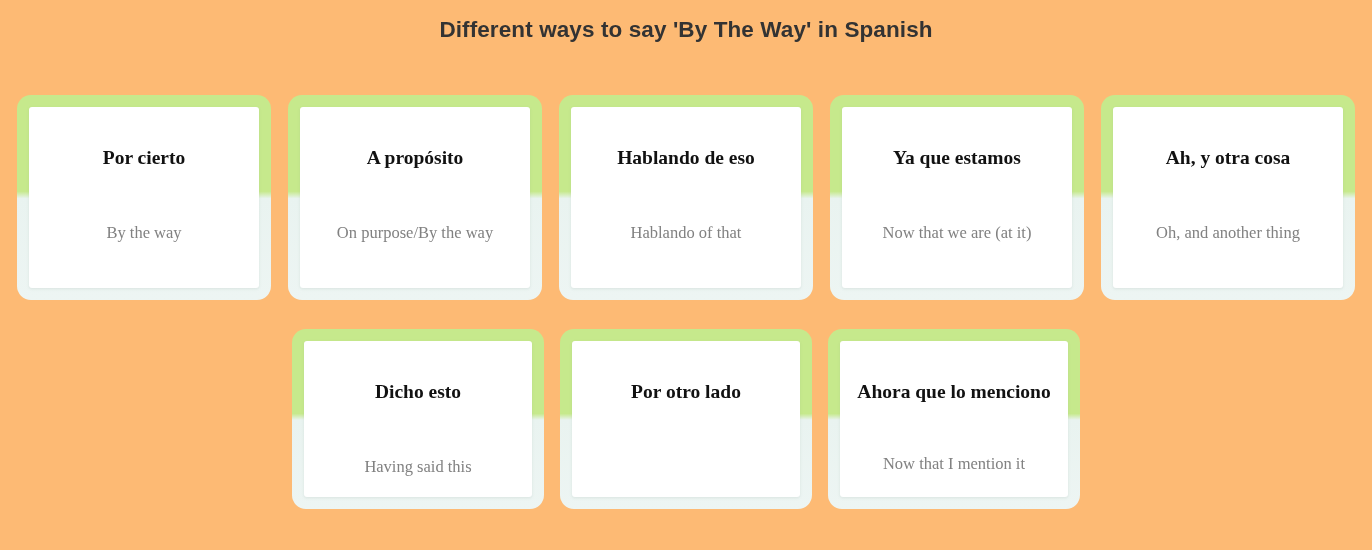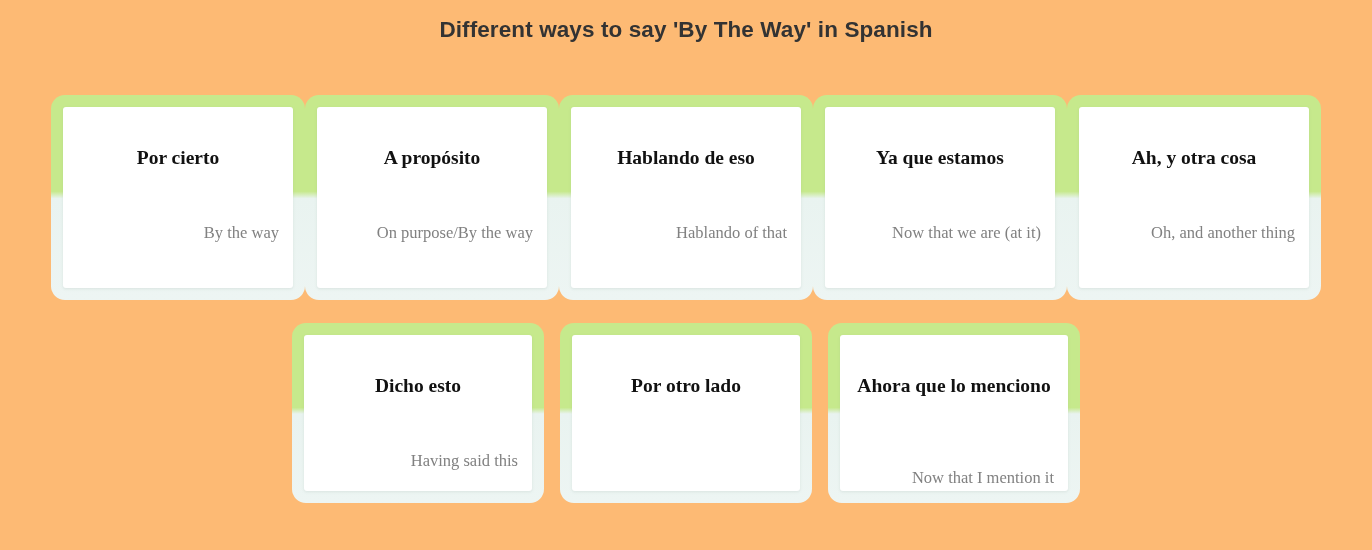--- a/index.html
+++ b/index.html
@@ -51,22 +51,22 @@
   .row {
     display: flex;
     justify-content: center;
     align-items: flex-start;
     width: 1372px;
     box-sizing: border-box;
   }
 
   .row-1 {
     padding: 0 6px;
-    gap: 0;
-    margin-bottom: 23px;
+    gap: 17px;
+    margin-bottom: 29px;
   }
 
   .row-2 {
     padding: 0 16px;
     gap: 16px;
   }
 
   
   .card-shell {
     position: relative;
@@ -114,31 +114,31 @@
     font-size: 19.5px;
     line-height: 25px;
     color: #111111;
   }
 
   .card-sub {
     position: absolute;
     left: 14px;
     right: 14px;
     top: 113px;
-    text-align: right;
+    text-align: center;
     font-family: "Liberation Serif", serif;
     font-weight: normal;
     font-size: 16.5px;
     line-height: 25px;
     color: #818181;
   }
 
   
   .card-shell.heading-2lines .card-sub {
-    top: 130px;
+    top: 110px;
   }
 </style>
 </head>
 <body>
 
 <div id="page">
 
   <div class="page-title">Different ways to say 'By The Way' in Spanish</div>
 
   <div class="rows">

